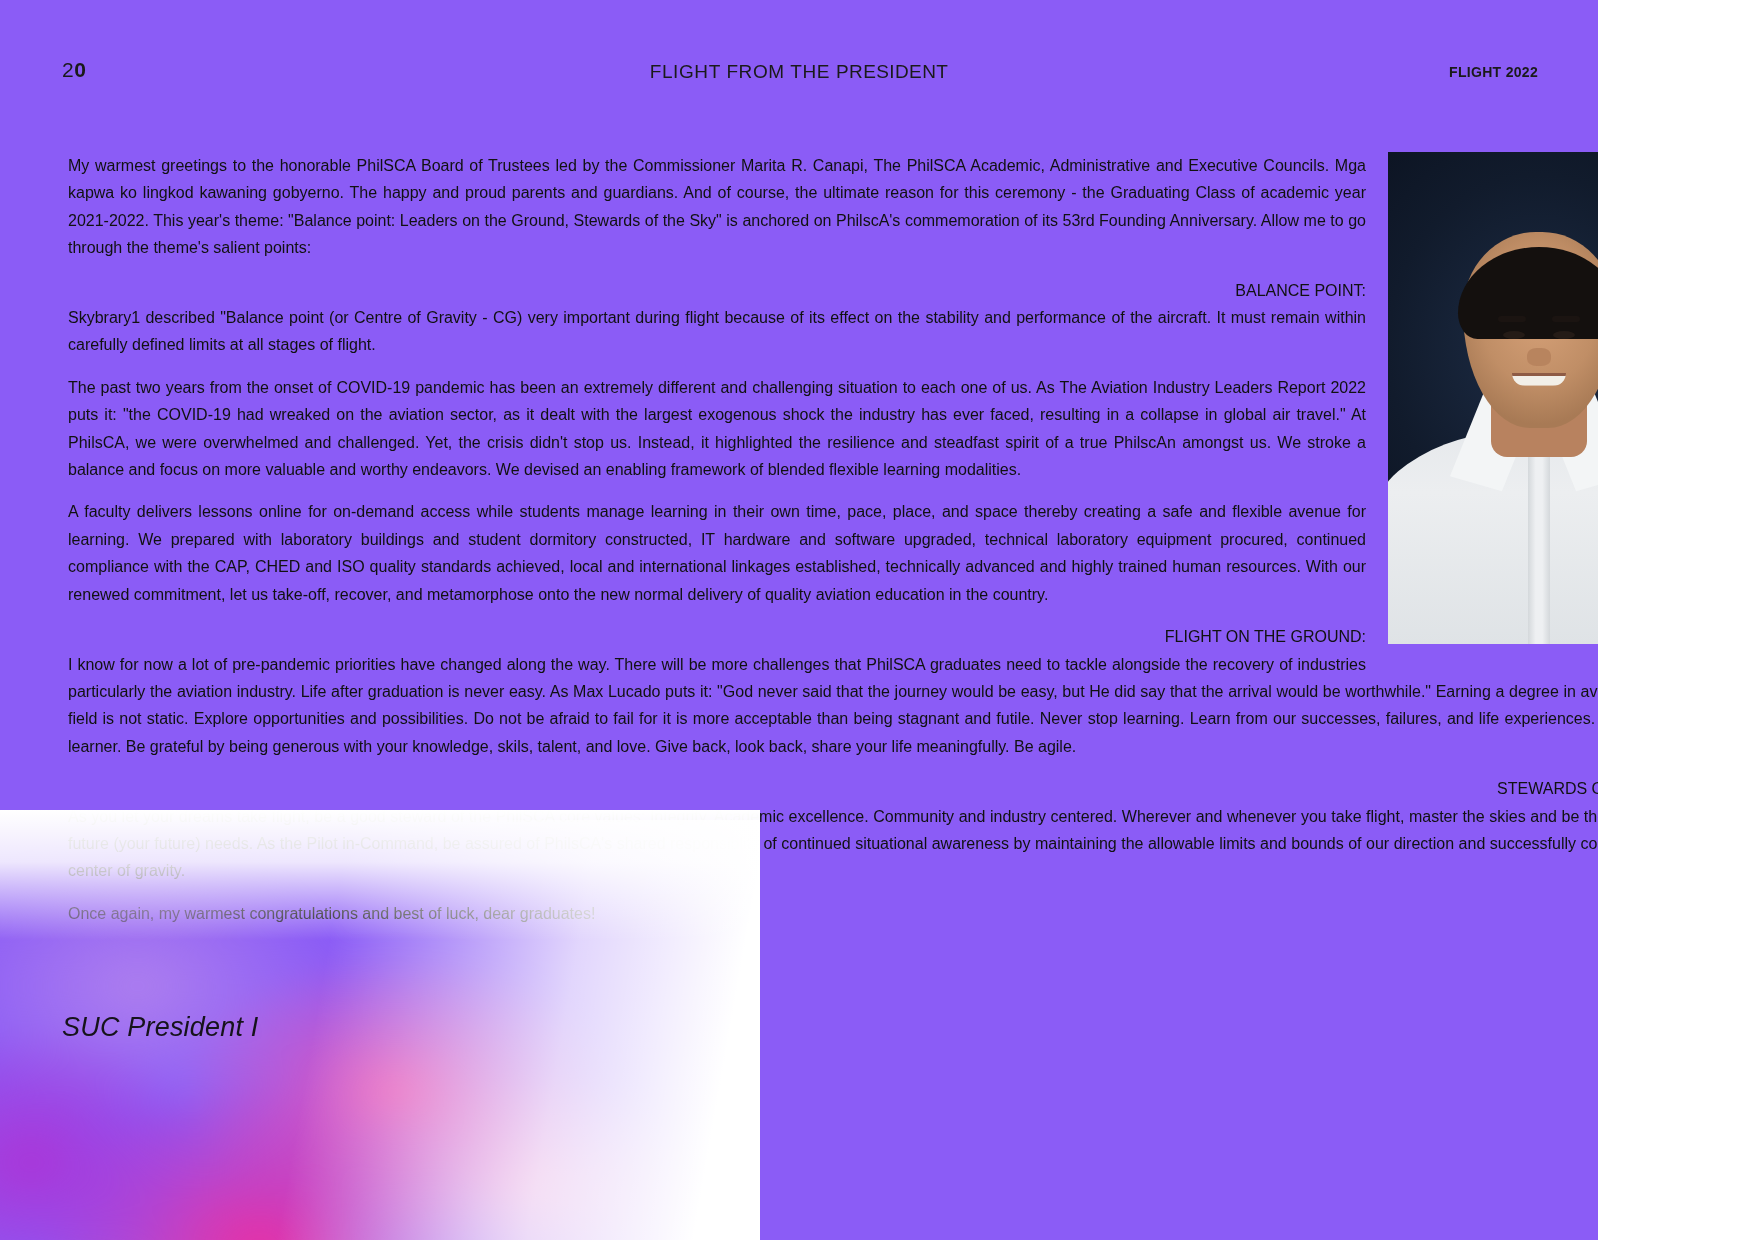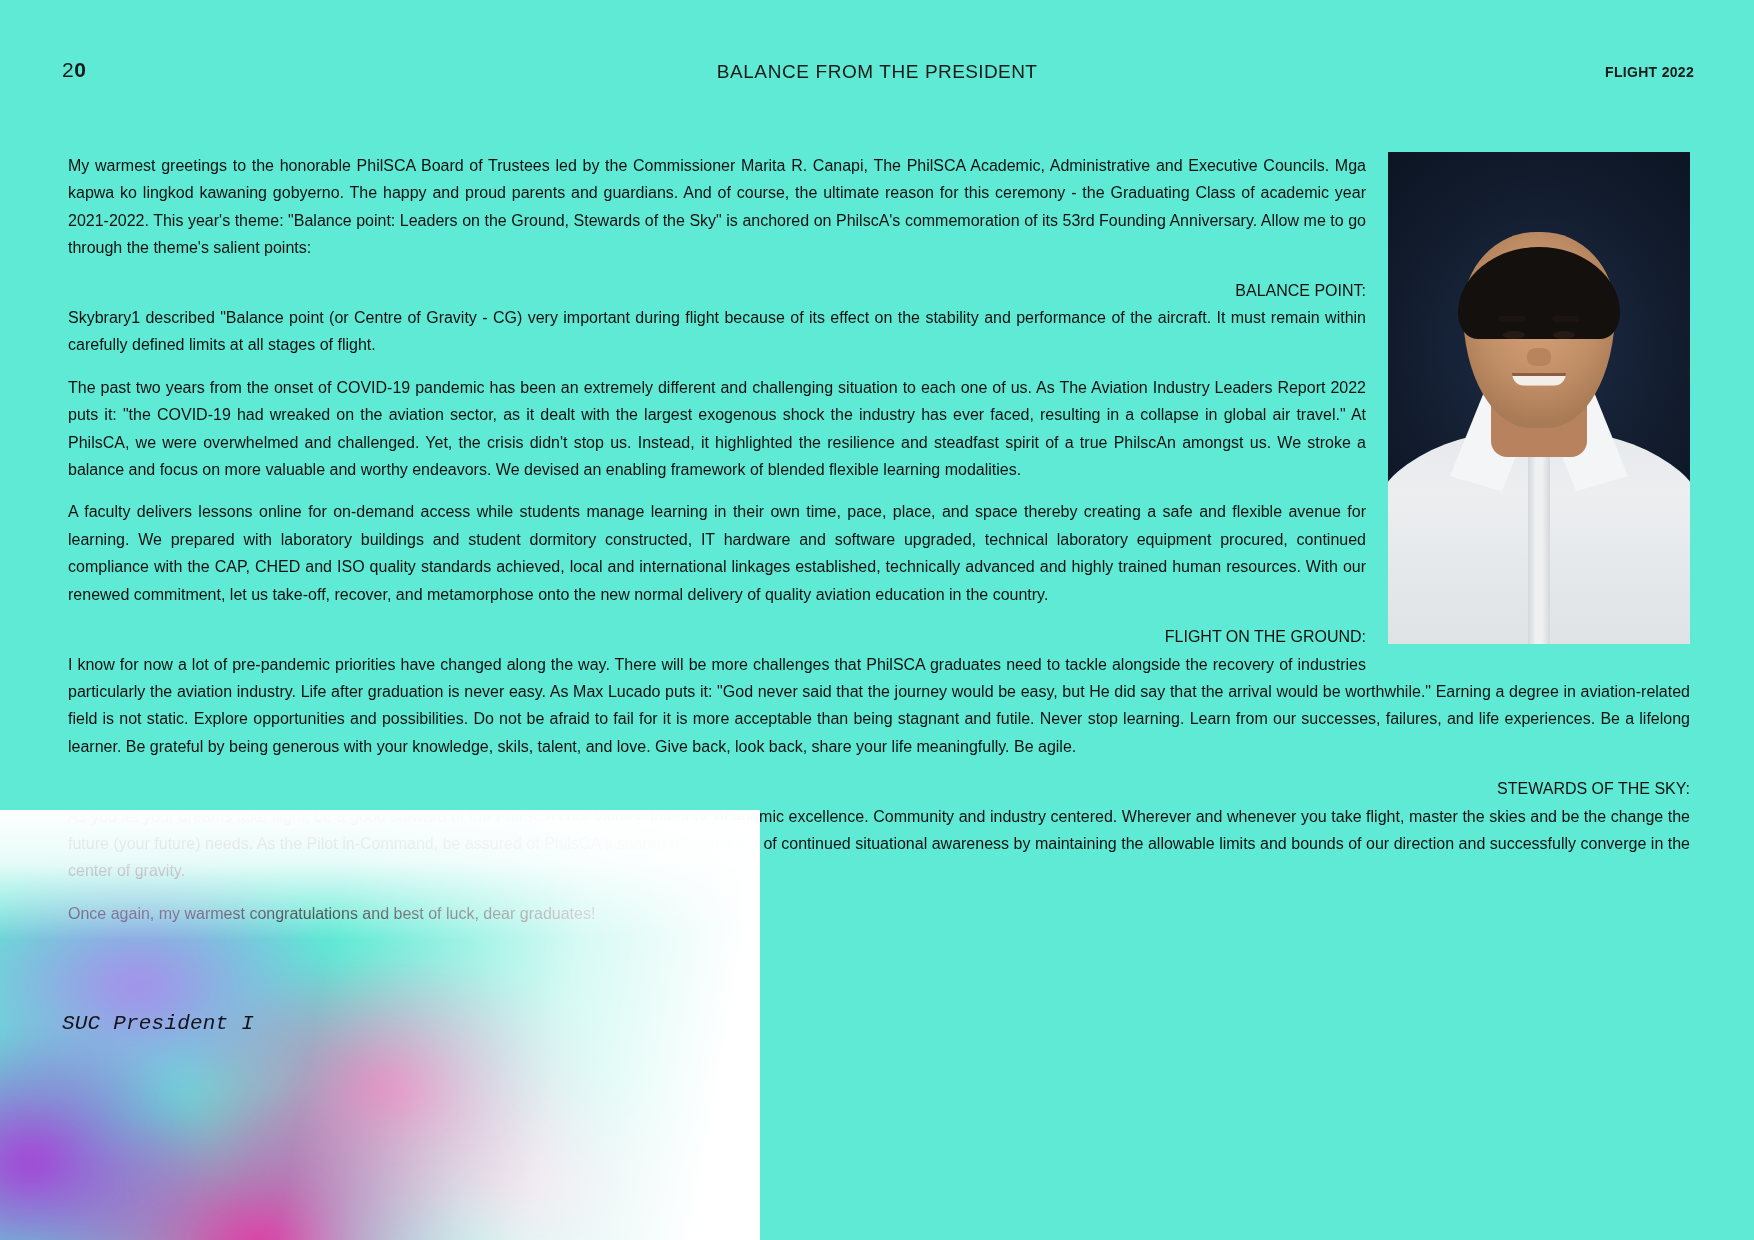--- a/index.html
+++ b/index.html
@@ -4,22 +4,22 @@
 <style>
   * { margin:0; padding:0; box-sizing:border-box; }
   html, body {
     width:1754px; height:1240px;
     background:#ffffff;
     font-family:"Liberation Sans", sans-serif;
     overflow:hidden;
   }
   .page {
     position:relative;
-    width:1754px; height:1240px;
-    background:#5eead4;
+    width:1598px; height:1240px;
+    background:#8b5cf6;
     overflow:hidden;
   }
 
   
   .gradient-wash {
     position:absolute;
     left:-60px; bottom:-40px;
     width:760px; height:420px;
     background:
       radial-gradient(ellipse 300px 220px at 12% 72%, rgba(171,52,214,0.95) 0%, rgba(171,52,214,0.0) 62%),
@@ -173,35 +173,35 @@
   }
   .sig-name {
     font-size:38px;
     font-weight:700;
     letter-spacing:-0.6px;
     color:#16131b;
     white-space:nowrap;
   }
   .sig-title {
     margin-top:4px;
-    font-family:Liberation Mono, monospace;
+    font-family:Liberation Sans, sans-serif;
     font-style:italic;
-    font-size:21px;
+    font-size:27px;
     color:#16131b;
     letter-spacing:0.2px;
   }
 </style>
 </head>
 <body>
 
 <div class="page">
 
   <div class="running-head">
     <div class="folio"><span class="f-light">2</span><span class="f-bold">0</span></div>
-    <div class="head-center"><span>BALANCE FROM THE </span><span class="hc-bold">PRESIDENT</span></div>
+    <div class="head-center"><span>FLIGHT FROM THE </span><span class="hc-bold">PRESIDENT</span></div>
     <div class="head-right">FLIGHT 2022</div>
   </div>
 
   <div class="content">
     <div class="flow">
 
       <figure class="portrait">
         <div class="bg"></div>
         <div class="shoulders"></div>
         <div class="placket"></div>

